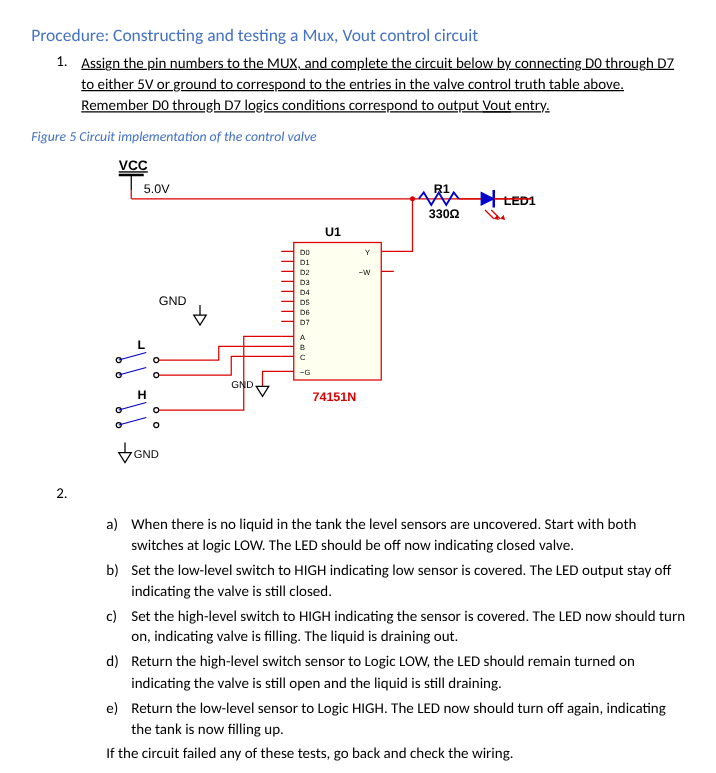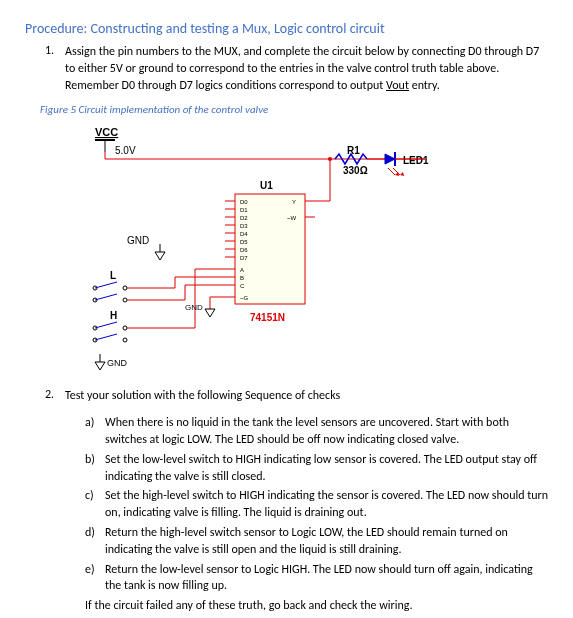--- a/index.html
+++ b/index.html
@@ -21,26 +21,27 @@
     display: flex;
     margin-left: 20px;
     margin-bottom: 10px;
   }
   .proc-num {
     width: 20px;
     flex-shrink: 0;
   }
   .proc-text {
     line-height: 1.4;
+    text-decoration: underline;
   }
   .fig-caption {
     color: #4472C4;
     font-style: italic;
     font-size: 11px;
-    margin: 6px 0 8px 15px;
+    margin: 6px 0 8px 0;
   }
   .diagram {
     margin-left: 30px;
     margin-bottom: 10px;
   }
   .sub-list {
     margin-left: 60px;
   }
   .sub-item {
     display: flex;
@@ -55,21 +56,21 @@
     margin-left: 60px;
     margin-top: 4px;
     margin-bottom: 10px;
   }
   .underline { text-decoration: underline; }
   svg text { font-family: Arial, sans-serif; }
 </style>
 </head>
 <body>
 
-<div class="title">Procedure: Constructing and testing a Mux, Logic control circuit</div>
+<div class="title">Procedure: Constructing and testing a Mux, Vout control circuit</div>
 
 <div class="proc-item">
   <div class="proc-num">1.</div>
   <div class="proc-text">
     <span>Assign the pin numbers to the MUX, and complete the circuit below by connecting D0 through D7 to either 5V or ground to correspond to the entries in the valve control truth table above. Remember D0 through D7 logics conditions correspond to output </span><span class="underline">Vout</span><span> entry.</span>
   </div>
 </div>
 
 <div class="fig-caption">Figure 5 Circuit implementation of the control valve</div>
 
@@ -167,21 +168,20 @@
   <line x1="338" y1="44" x2="345" y2="51" stroke="#d00"></line>
   <polygon points="340,51 343,48 344,52" fill="#d00"></polygon>
   <polygon points="345,51 348,48 349,52" fill="#d00"></polygon>
   <text x="348" y="40" font-size="10" font-weight="bold">LED1</text>
   <line x1="340" y1="35" x2="370" y2="35" stroke="#d00"></line>
 </svg>
 </div>
 
 <div class="proc-item">
   <div class="proc-num">2.</div>
-  <div class="proc-text">Test your solution with the following Sequence of checks</div>
 </div>
 
 <div class="sub-list">
   <div class="sub-item">
     <div class="sub-letter">a)</div>
     <div>When there is no liquid in the tank the level sensors are uncovered. Start with both switches at logic LOW. The LED should be off now indicating closed valve.</div>
   </div>
   <div class="sub-item">
     <div class="sub-letter">b)</div>
     <div>Set the low-level switch to HIGH indicating low sensor is covered. The LED output stay off indicating the valve is still closed.</div>
@@ -193,13 +193,13 @@
   <div class="sub-item">
     <div class="sub-letter">d)</div>
     <div>Return the high-level switch sensor to Logic LOW, the LED should remain turned on indicating the valve is still open and the liquid is still draining.</div>
   </div>
   <div class="sub-item">
     <div class="sub-letter">e)</div>
     <div>Return the low-level sensor to Logic HIGH. The LED now should turn off again, indicating the tank is now filling up.</div>
   </div>
 </div>
 
-<div class="closing">If the circuit failed any of these truth, go back and check the wiring.</div>
+<div class="closing">If the circuit failed any of these tests, go back and check the wiring.</div>
 
 </body></html>

